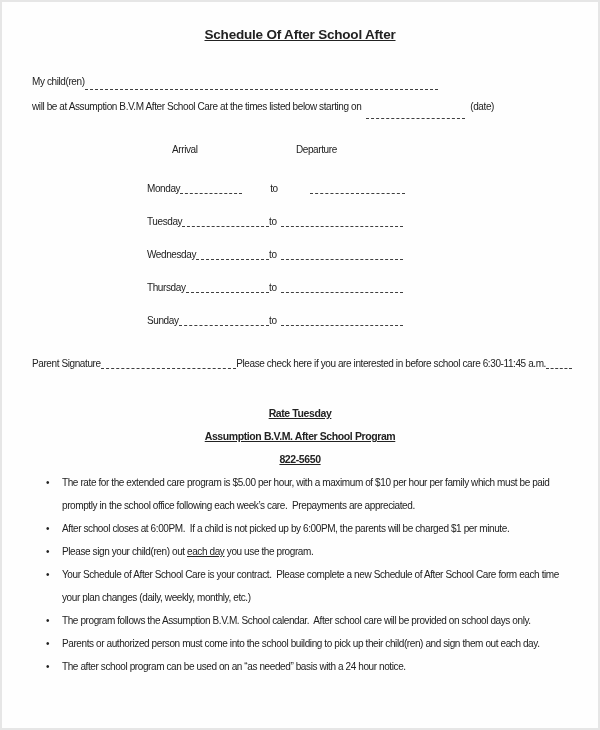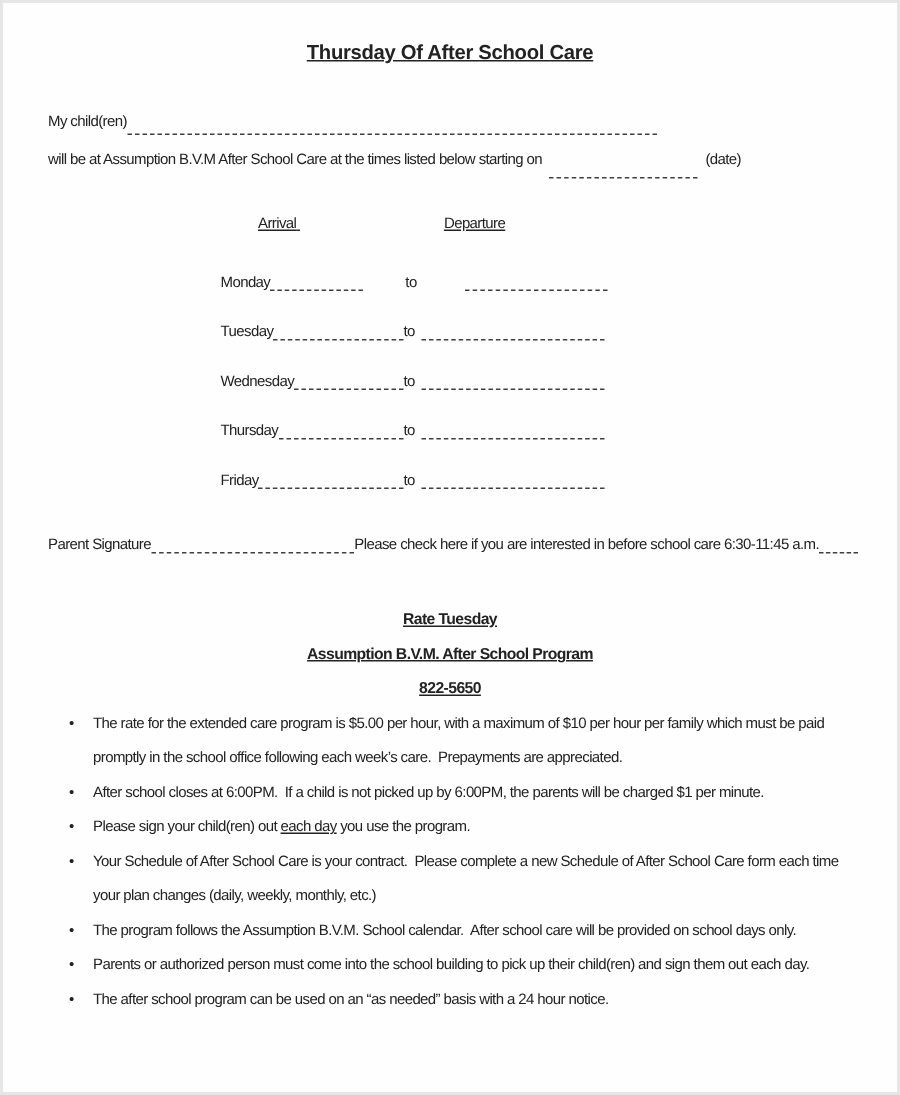--- a/index.html
+++ b/index.html
@@ -13,21 +13,21 @@
     margin:24px 0 0;text-align:center;font-size:13.5px;font-weight:bold;
     letter-spacing:-0.2px;text-decoration:underline;line-height:17px;
   }
   .intro{margin:26px 30px 0;}
   .intro-line{display:flex;align-items:flex-end;line-height:25px;white-space:nowrap;}
   .intro-line1{width:406px;}
   .intro-line2{width:462px;}
   .blank{border-bottom:1.5px dashed #3f3f3f;align-self:flex-end;margin-bottom:4px;display:inline-block;}
   .grow{flex:1 1 40px;}
   .date-blank{margin:0 5px;}
-  .sched-head{margin:24px 0 0 170px;line-height:13px;text-decoration:underline;}
+  .sched-head{margin:24px 0 0 170px;line-height:13px;}
   .sched-head .dep{margin-left:96px;}
   .days{margin-left:145px;}
   .day-row{display:flex;align-items:flex-end;width:258px;line-height:13px;margin-top:20px;}
   .day-row.first{margin-top:26px;gap:28px;}
   .day-lead{display:flex;align-items:flex-end;width:122px;}
   .day-row .blank{margin-bottom:1px;}
   .dep-blank{width:122px;margin-left:4px;}
   .sig-row{display:flex;align-items:flex-end;margin:30px 30px 0;width:540px;line-height:13px;white-space:nowrap;}
   .sig-row .blank{margin-bottom:1px;}
   .check-blank{width:26px;flex:0 0 26px;}
@@ -37,21 +37,21 @@
   ul.bullets li{position:relative;padding-left:30px;}
   ul.bullets li::before{content:"\2022";position:absolute;left:14px;top:0;}
   .u{text-decoration:underline;}
   .nowrap{white-space:nowrap;}
 </style>
 </head>
 <body>
 
 <div class="page">
 
-  <h1 class="title">Thursday Of After School Care</h1>
+  <h1 class="title">Schedule Of After School After</h1>
 
   <div class="intro">
     <div class="intro-line intro-line1">
       <span>My child(ren)</span>
       <span class="blank grow"></span>
     </div>
     <div class="intro-line intro-line2">
       <span class="nowrap">will be at Assumption B.V.M After School Care at the times listed below starting on</span>
       <span class="blank grow date-blank"></span>
       <span>(date)</span>
@@ -91,21 +91,21 @@
     <div class="day-row">
       <span class="day-lead">
         <span>Thursday</span>
         <span class="blank grow"></span>
       </span>
       <span class="to">to</span>
       <span class="blank dep-blank"></span>
     </div>
     <div class="day-row">
       <span class="day-lead">
-        <span>Friday</span>
+        <span>Sunday</span>
         <span class="blank grow"></span>
       </span>
       <span class="to">to</span>
       <span class="blank dep-blank"></span>
     </div>
   </div>
 
   <div class="sig-row">
     <span>Parent Signature</span>
     <span class="blank grow"></span>

